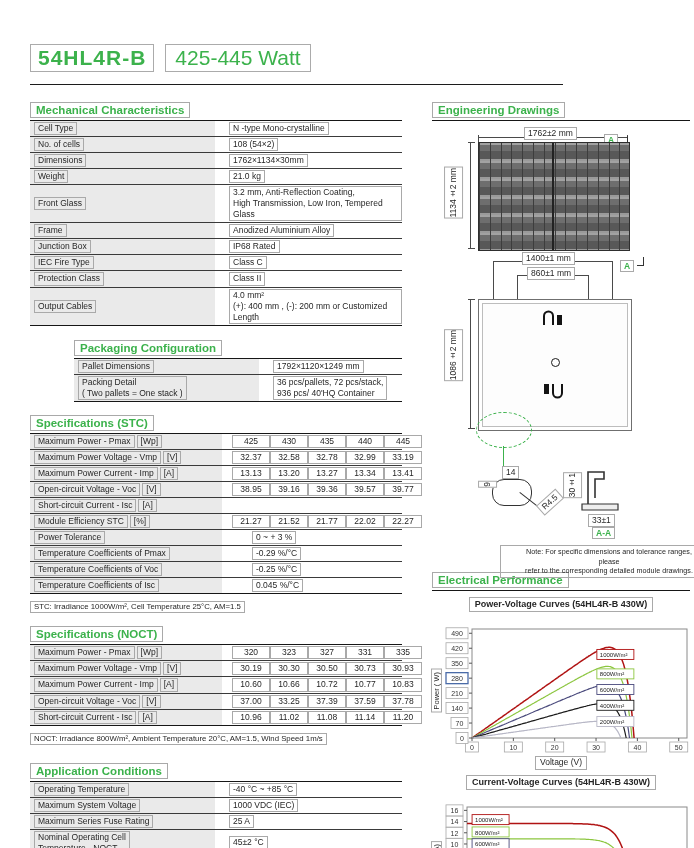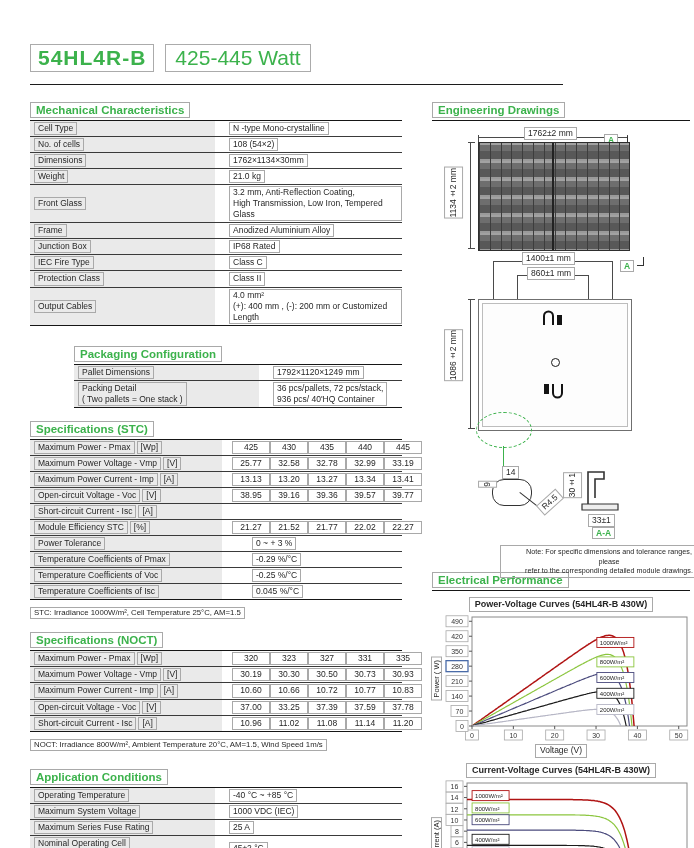--- a/index.html
+++ b/index.html
@@ -62,21 +62,21 @@
   .gcircle{position:absolute;width:7px;height:7px;border:1.2px solid #1a1a1a;border-radius:50%;}
   .ellipse{position:absolute;border:1.3px dashed #3cb24c;border-radius:50%;}
   .gleader{position:absolute;border-left:1.3px solid #3cb24c;}
   .slot{position:absolute;border:1.4px solid #333;border-radius:12px;background:#fff;}
   .r45{transform:rotate(-42deg);transform-origin:left top;}
   .r45line{position:absolute;width:24px;border-top:1px solid #333;transform:rotate(38deg);transform-origin:left top;}
   .notebox{position:absolute;border:1px solid #a9a9a9;font-size:7.2px;line-height:1.35;padding:1px 16px;text-align:center;}
 
   
   .charts{margin-top:4px;}
-  .chart-title{display:table;margin:0 auto 0 auto;border:1px solid #a9a9a9;font-size:9px;font-weight:bold;padding:0 5px;line-height:1.45;}
+  .chart-title{display:table;margin:0 auto 12px auto;border:1px solid #a9a9a9;font-size:9px;font-weight:bold;padding:0 5px;line-height:1.45;}
   .chart-body{position:relative;padding-left:13px;}
   .ylab{position:absolute;left:-1px;top:34%;font-size:7.5px;border:1px solid #a9a9a9;padding:2px 0;}
   .xlab{display:table;margin:0 auto;border:1px solid #a9a9a9;font-size:8.5px;padding:0 4px;line-height:1.4;}
   svg{display:block;}
 </style>
 </head>
 <body>
 
 <div class="page">
 
@@ -210,21 +210,21 @@
             <div class="kv-value">
               <span class="tbox">
                 <div>4.0 mm²</div>
                 <div>(+): 400 mm , (-): 200 mm or Customized Length</div>
               </span>
             </div>
           </div>
         </div>
     </div>
 
-    <div style="margin-top:18px;padding-left:44px;">
+    <div style="margin-top:12px;padding-left:44px;">
       <div class="sec-title-row"><span class="sec-title">Packaging Configuration</span></div>
       <div class="sec-rule"></div>
       <div class="kv" id="t-pack">
           <div class="kv-row">
             <div class="kv-label">
               <span class="tbox">
                 <div>Pallet Dimensions</div>
               </span>
             </div>
             <div class="kv-value">
@@ -266,21 +266,21 @@
               <span class="tbox vbox">440</span>
               <span class="tbox vbox">445</span>
             </div>
           </div>
           <div class="kv-row">
             <div class="kv-label speclabel">
               <span class="tbox">Maximum Power Voltage - Vmp</span>
               <span class="tbox unitbox">[V]</span>
             </div>
             <div class="vals">
-              <span class="tbox vbox">25.77</span>
+              <span class="tbox vbox">32.37</span>
               <span class="tbox vbox">32.58</span>
               <span class="tbox vbox">32.78</span>
               <span class="tbox vbox">32.99</span>
               <span class="tbox vbox">33.19</span>
             </div>
           </div>
           <div class="kv-row">
             <div class="kv-label speclabel">
               <span class="tbox">Maximum Power Current - Imp</span>
               <span class="tbox unitbox">[A]</span>

